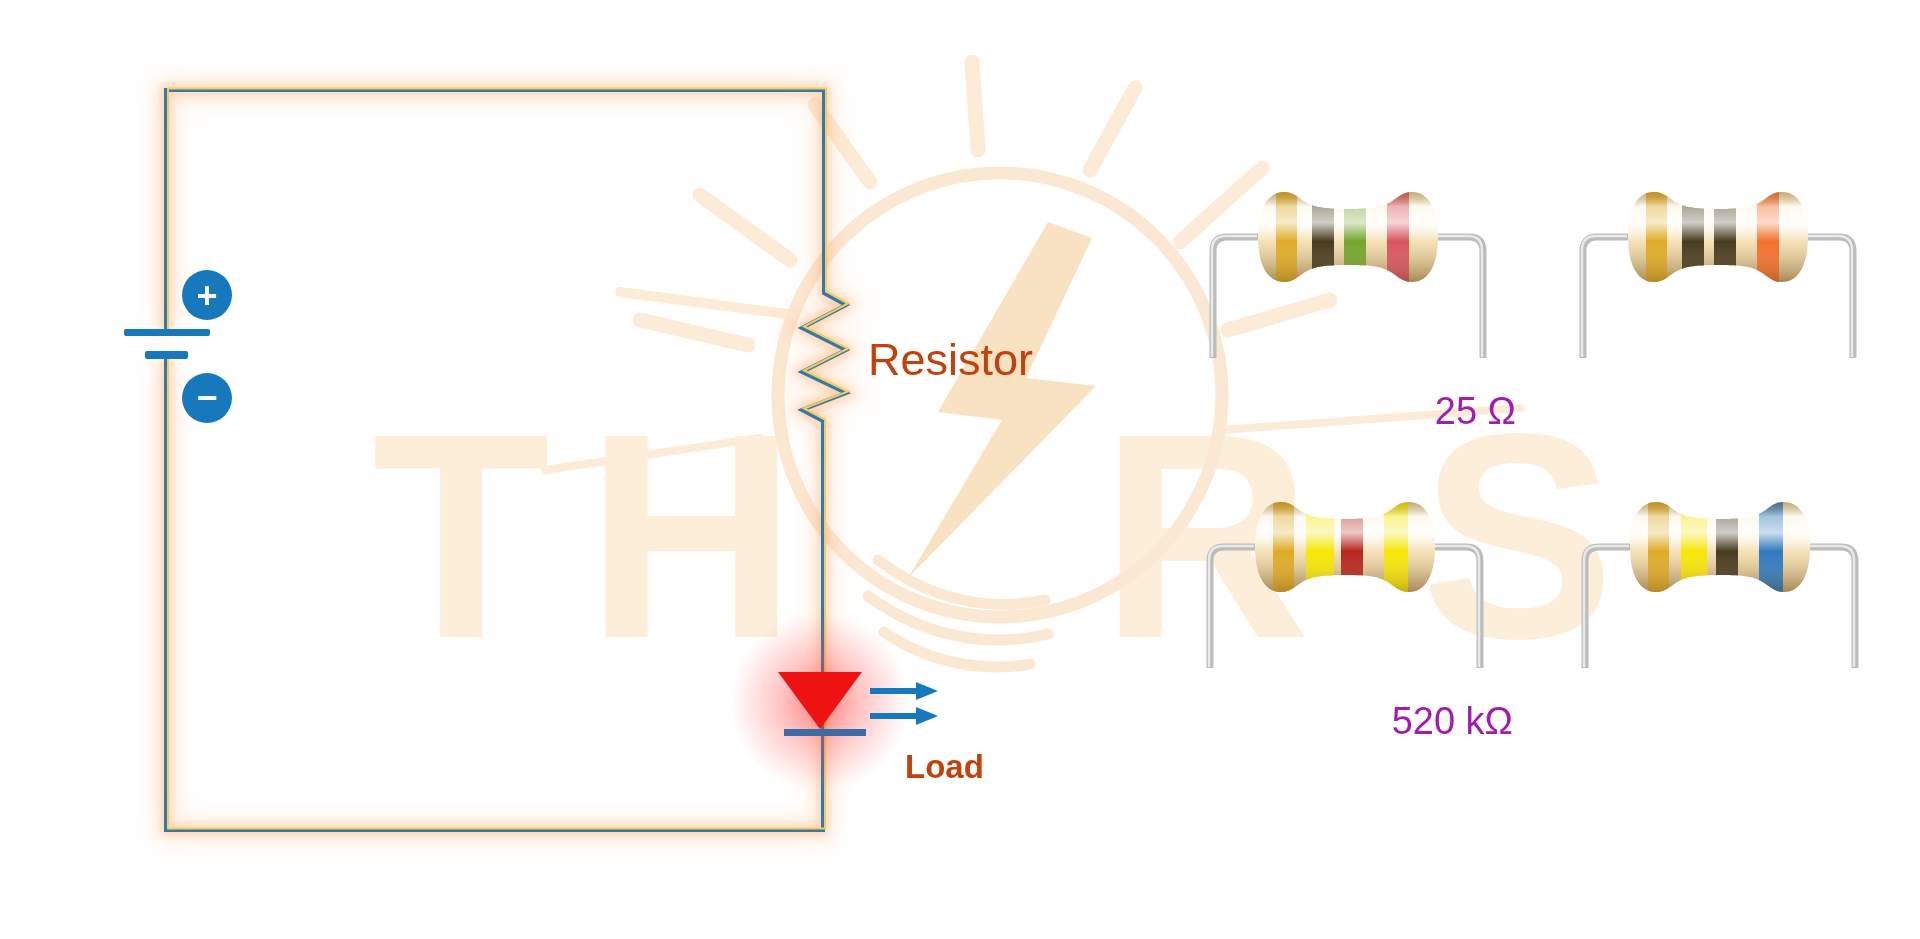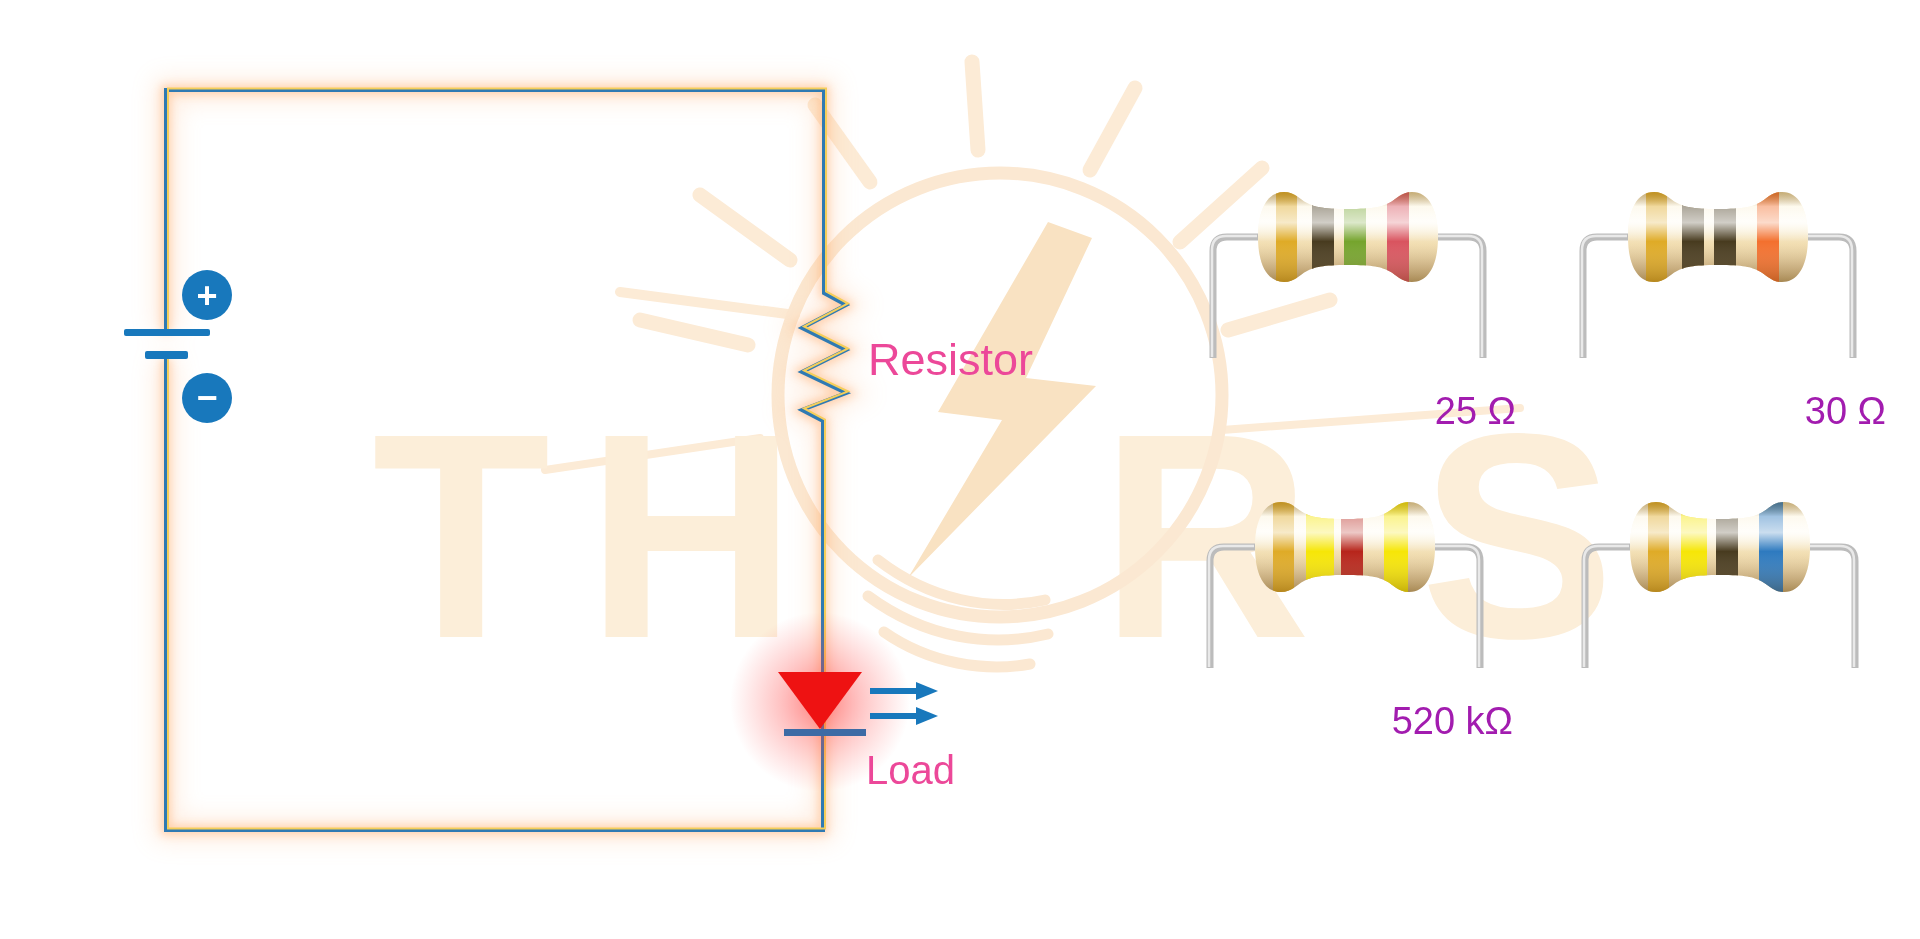--- a/index.html
+++ b/index.html
@@ -1,23 +1,23 @@
 <!DOCTYPE html>
 <html><head>
 <meta charset="utf-8">
 <style>
   html,body{margin:0;padding:0;background:#fff;}
   .stage{position:relative;width:1920px;height:939px;overflow:hidden;background:#fff;
          font-family:"Liberation Sans", sans-serif;}
   .layer{position:absolute;left:0;top:0;width:1920px;height:939px;}
   .wm{z-index:1;}
   .circuit{z-index:2;}
-  .lbl{position:absolute;z-index:3;color:#ec4899;white-space:nowrap;}
+  .lbl{position:absolute;z-index:3;color:#c2410c;white-space:nowrap;}
   .lbl-resistor{left:868px;top:334px;font-size:45px;}
-  .lbl-load{left:866px;top:748px;font-size:40px;}
+  .lbl-load{left:905px;top:748px;font-size:33px;font-weight:bold;}
   .res-card{position:absolute;z-index:4;width:320px;height:310px;}
   .res-card svg{position:absolute;left:0;top:0;}
   .ohm{position:absolute;left:8px;top:265px;width:320px;text-align:right;
        font-size:38px;color:#a21caf;}
   .wm-letter{font-size:292px;font-weight:bold;fill:#FCEED9;}
   svg text.term{font-size:36px;font-weight:bold;fill:#ffffff;}
 </style>
 </head>
 <body>
 
@@ -162,21 +162,20 @@
       </g>
       <path d="M70,112 C70,85 79,67 96,67 C107,67 111,74 119,78 C127,82 134,84 160,84 C186,84 193,82 201,78 C209,74 213,67 224,67 C241,67 250,85 250,112 C250,139 241,157 224,157 C213,157 209,150 201,146 C193,142 186,140 160,140 C134,140 127,142 119,146 C111,150 107,157 96,157 C79,157 70,139 70,112 Z" fill="url(#grad1)"></path>
       <g clip-path="url(#clip1)">
         <rect class="band" x="88" y="55" width="21" height="115" fill="#DFAB27"></rect>
         <rect class="band" x="124" y="55" width="22" height="115" fill="#483B1F"></rect>
         <rect class="band" x="156" y="55" width="22" height="115" fill="#483B1F"></rect>
         <rect class="band" x="199" y="55" width="22" height="115" fill="#F3702E"></rect>
       </g>
       <path d="M70,112 C70,85 79,67 96,67 C107,67 111,74 119,78 C127,82 134,84 160,84 C186,84 193,82 201,78 C209,74 213,67 224,67 C241,67 250,85 250,112 C250,139 241,157 224,157 C213,157 209,150 201,146 C193,142 186,140 160,140 C134,140 127,142 119,146 C111,150 107,157 96,157 C79,157 70,139 70,112 Z" fill="url(#gloss1)"></path>
     </svg>
-    <div class="ohm">30 Ω</div>
   </div>
 
   <div class="res-card" style="left:1185px;top:435px;">
     <svg width="320" height="240" viewBox="0 0 320 240">
       <defs>
         <linearGradient id="grad2" x1="0" y1="0" x2="0" y2="1">
           <stop offset="0%" stop-color="#E8D2A0"></stop>
             <stop offset="14%" stop-color="#FBF1D6"></stop>
           <stop offset="32%" stop-color="#FFFBEE"></stop>
             <stop offset="58%" stop-color="#F1DDB0"></stop>

